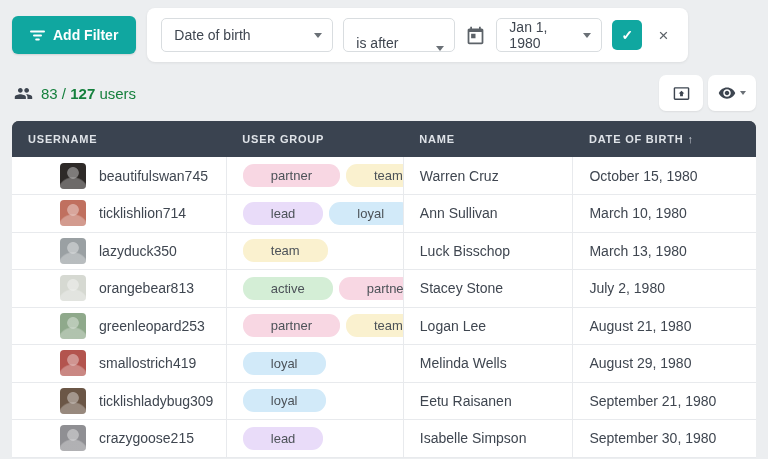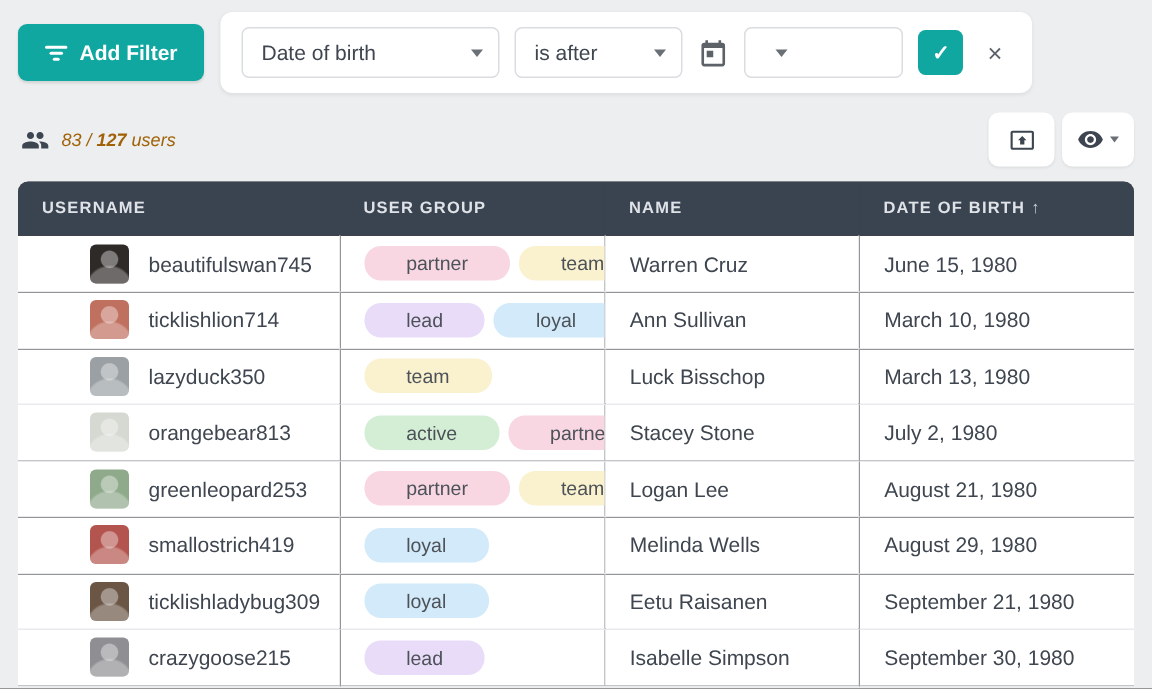--- a/index.html
+++ b/index.html
@@ -25,38 +25,38 @@
     background:#fff; border-radius:8px; height:54px; padding:0 14px;
     box-shadow:0 1px 3px rgba(0,0,0,.07);
   }
   .select {
     display:flex; align-items:center; justify-content:space-between;
     border:1px solid #d9dde0; border-radius:5px; background:#fff;
     height:34px; padding:0 10px 0 12px; font-size:14px; color:#3f4650; cursor:pointer;
   }
   .select .caret { margin-left:8px; }
   .sel-field { width:172px; }
-  .sel-operator { width:112px; }
+  .sel-operator { width:112px;align-items:flex-end; }
   .sel-value { width:106px; }
   .caret {
     width:0; height:0;
     border-left:4px solid transparent; border-right:4px solid transparent;
     border-top:5px solid #6a7076;
   }
   .icon-btn { background:none; border:none; cursor:pointer; display:flex; align-items:center; justify-content:center; padding:0; }
   .apply-btn {
     width:30px; height:30px; border:none; border-radius:5px; background:#10a7a0;
     color:#fff; font-size:14px; font-weight:bold; cursor:pointer;
     display:flex; align-items:center; justify-content:center;
   }
   .remove-btn { font-size:17px; color:#5c6268; width:22px; height:22px; line-height:1; }
 
   
   .count-row { display:flex; align-items:center; justify-content:space-between; padding:14px 12px 0 14px; height:48px; }
-  .count { display:flex; align-items:center; gap:8px; font-size:12px; color:#a16207;font-style:italic; }
+  .count { display:flex; align-items:center; gap:8px; font-size:15px; color:#15803d; }
   .count b { font-weight:bold; }
   .actions { display:flex; gap:5px; }
   .action-btn {
     width:44px; height:36px; background:#fff; border:none; border-radius:7px;
     display:flex; align-items:center; justify-content:center; gap:4px; cursor:pointer;
     box-shadow:0 1px 2px rgba(0,0,0,.07);
   }
   .action-btn .caret { border-top-width:4px; border-left-width:3.5px; border-right-width:3.5px; }
   .action-btn.eye { width:48px; }
 
@@ -120,20 +120,21 @@
         <span class="caret"></span>
       </div>
       <button class="icon-btn">
         <span style="display:flex">
           <svg width="21" height="21" viewBox="0 0 24 24" fill="#5c6268">
               <path d="M19 4h-1V2h-2v2H8V2H6v2H5c-1.1 0-2 .9-2 2v14c0 1.1.9 2 2 2h14c1.1 0 2-.9 2-2V6c0-1.1-.9-2-2-2zm0 16H5V8h14v12zM7 10h5v5H7z"></path>
             </svg>
         </span>
       </button>
       <div class="select sel-value">
+        <span>Jan 1, 1980</span>
         <span class="caret"></span>
       </div>
       <button class="apply-btn">
         <span>✓</span>
       </button>
       <button class="icon-btn remove-btn">
         <span>×</span>
       </button>
     </div>
   </div>
@@ -188,21 +189,21 @@
               <div class="user-cell">
                 <span class="avatar" style="background: rgb(46, 42, 40);"></span>
                 <span>beautifulswan745</span>
               </div>
             </td>
             <td><span class="tags">
                 <span class="tag" style="background: rgb(248, 215, 227);">partner</span>
                 <span class="tag" style="background: rgb(250, 241, 207);">team</span>
               </span></td>
             <td>Warren Cruz</td>
-            <td>June 15, 1980</td>
+            <td>October 15, 1980</td>
           </tr>
           <tr>
             <td>
               <div class="user-cell">
                 <span class="avatar" style="background: rgb(192, 112, 95);"></span>
                 <span>ticklishlion714</span>
               </div>
             </td>
             <td><span class="tags">
                 <span class="tag" style="background: rgb(233, 220, 249);">lead</span>

